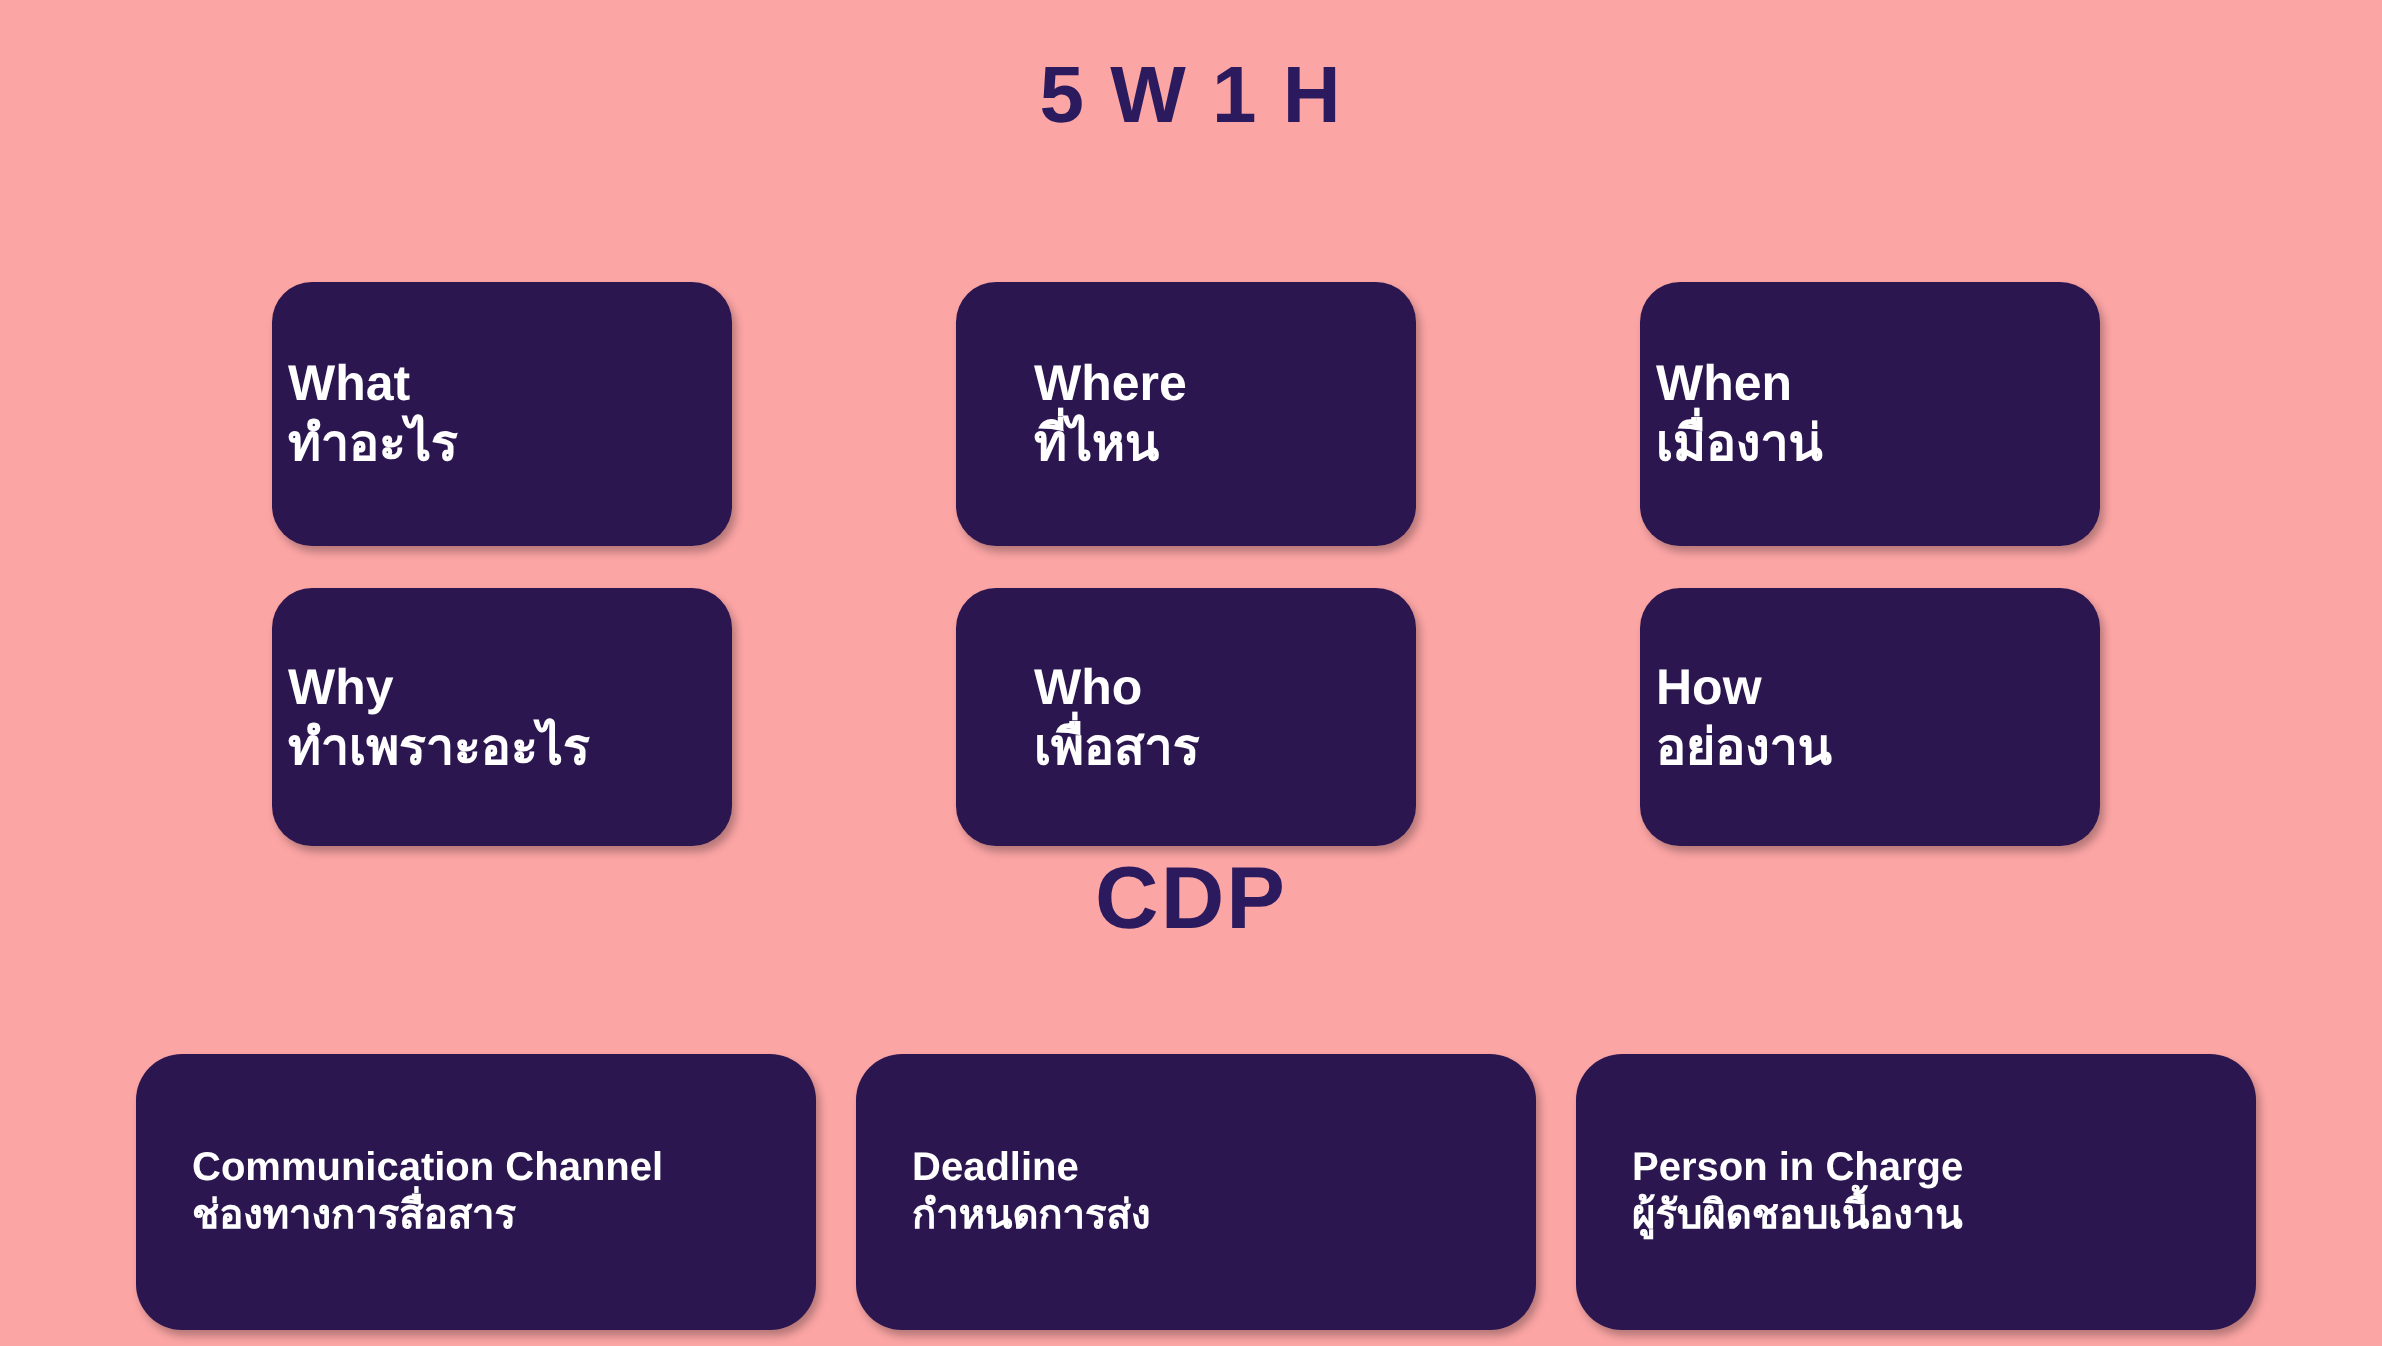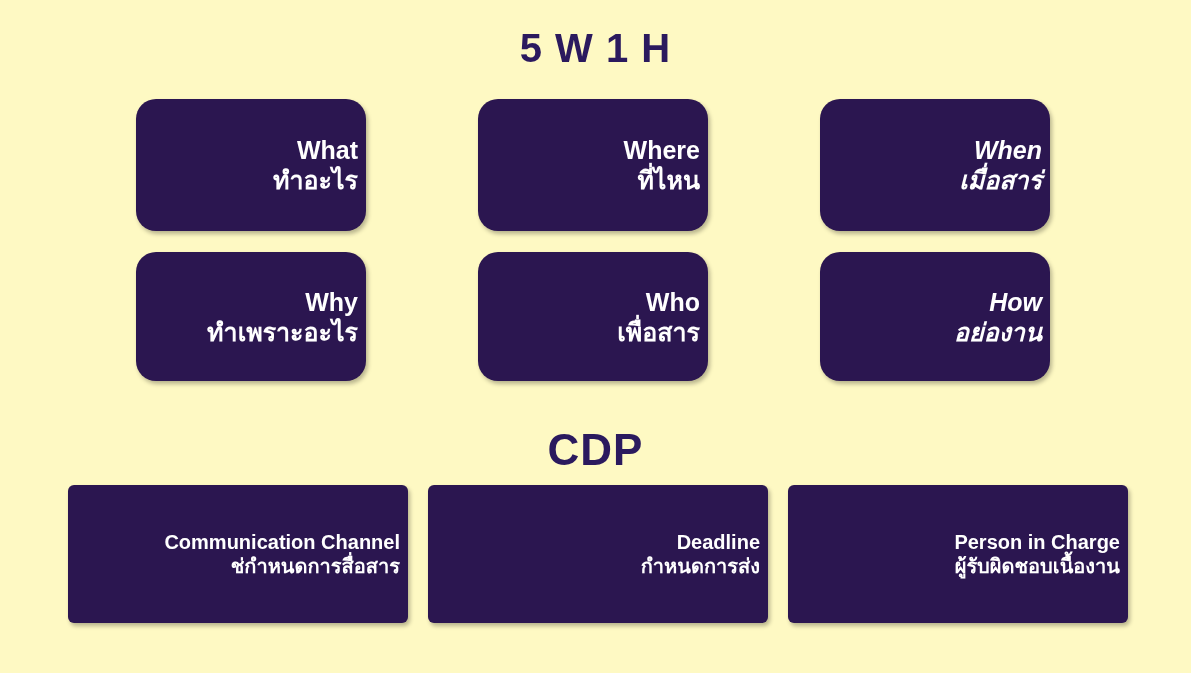--- a/index.html
+++ b/index.html
@@ -12,21 +12,21 @@
     height: 673px;
     background: #f0f0f0;
     font-family: "Liberation Sans", "DejaVu Sans", sans-serif;
     overflow: hidden;
     position: relative;
   }
   .slide {
     position: relative;
     width: 1191px;
     height: 673px;
-    background: #fef9c3;
+    background: #fca5a5;
   }
 
   
   .section-title {
     position: absolute;
     left: 0;
     width: 1191px;
     text-align: center;
     color: #2b1a5e;
     font-weight: bold;
@@ -44,24 +44,25 @@
   }
 
   
   .card {
     position: absolute;
     background: #2b1650;
     border-radius: 20px;
     box-shadow: 2px 3px 4px rgba(0,0,0,0.28);
     display: flex;
     flex-direction: column;
-    align-items: flex-end;
+    align-items: flex-start;
     justify-content: center;
     box-sizing: border-box;
     padding: 4px 8px;
+    margin-top: 42px;
   }
   .card .en {
     color: #ffffff;
     font-weight: bold;
     line-height: 1.12;
     text-align: center;
     white-space: pre;
   }
   .card .th {
     color: #ffffff;
@@ -77,28 +78,28 @@
     height: 132px;
   }
   .grid-card .en { font-size: 25px; }
   .grid-card .th { font-size: 25px; margin-top: 2px; }
 
   .row1 { top: 99px; }
   .row2 { top: 252px; height: 129px; }
 
   .col1 { left: 136px; }
   .col2 { left: 478px; padding-left: 39px; }
-  .col3 { left: 820px; font-style: italic; }
+  .col3 { left: 820px; }
 
   
   .cdp-card {
     top: 485px;
     width: 340px;
     height: 138px;
-    border-radius: 6px;
+    border-radius: 23px;
     padding-left: 28px;
   }
   .cdp-card .en { font-size: 20px; }
   .cdp-card .th { font-size: 20px; margin-top: 1px; }
 
   .cdp1 { left: 68px; }
   .cdp2 { left: 428px; }
   .cdp3 { left: 788px; }
 
   
@@ -122,41 +123,41 @@
   <div class="card grid-card row1 col1">
     <span class="en">What</span>
     <span class="th">ทำอะไร</span>
   </div>
   <div class="card grid-card row1 col2">
     <span class="en">Where</span>
     <span class="th">ที่ไหน</span>
   </div>
   <div class="card grid-card row1 col3">
     <span class="en">When</span>
-    <span class="th">เมื่อสาร่</span>
+    <span class="th">เมื่องาน่</span>
   </div>
 
   <div class="card grid-card row2 col1">
     <span class="en">Why</span>
     <span class="th">ทำเพราะอะไร</span>
   </div>
   <div class="card grid-card row2 col2">
     <span class="en">Who</span>
     <span class="th">เพื่อสาร</span>
   </div>
   <div class="card grid-card row2 col3">
     <span class="en">How</span>
     <span class="th">อย่องาน</span>
   </div>
 
   <div class="section-title" id="title-cdp">CDP</div>
 
   <div class="card cdp-card cdp1">
     <span class="en">Communication Channel</span>
-    <span class="th">ช่กำหนดการสื่อสาร</span>
+    <span class="th">ช่องทางการสื่อสาร</span>
   </div>
   <div class="card cdp-card cdp2">
     <span class="en">Deadline</span>
     <span class="th">กำหนดการส่ง</span>
   </div>
   <div class="card cdp-card cdp3">
     <span class="en">Person in Charge</span>
     <span class="th">ผู้รับผิดชอบเนื้องาน</span>
   </div>
 

